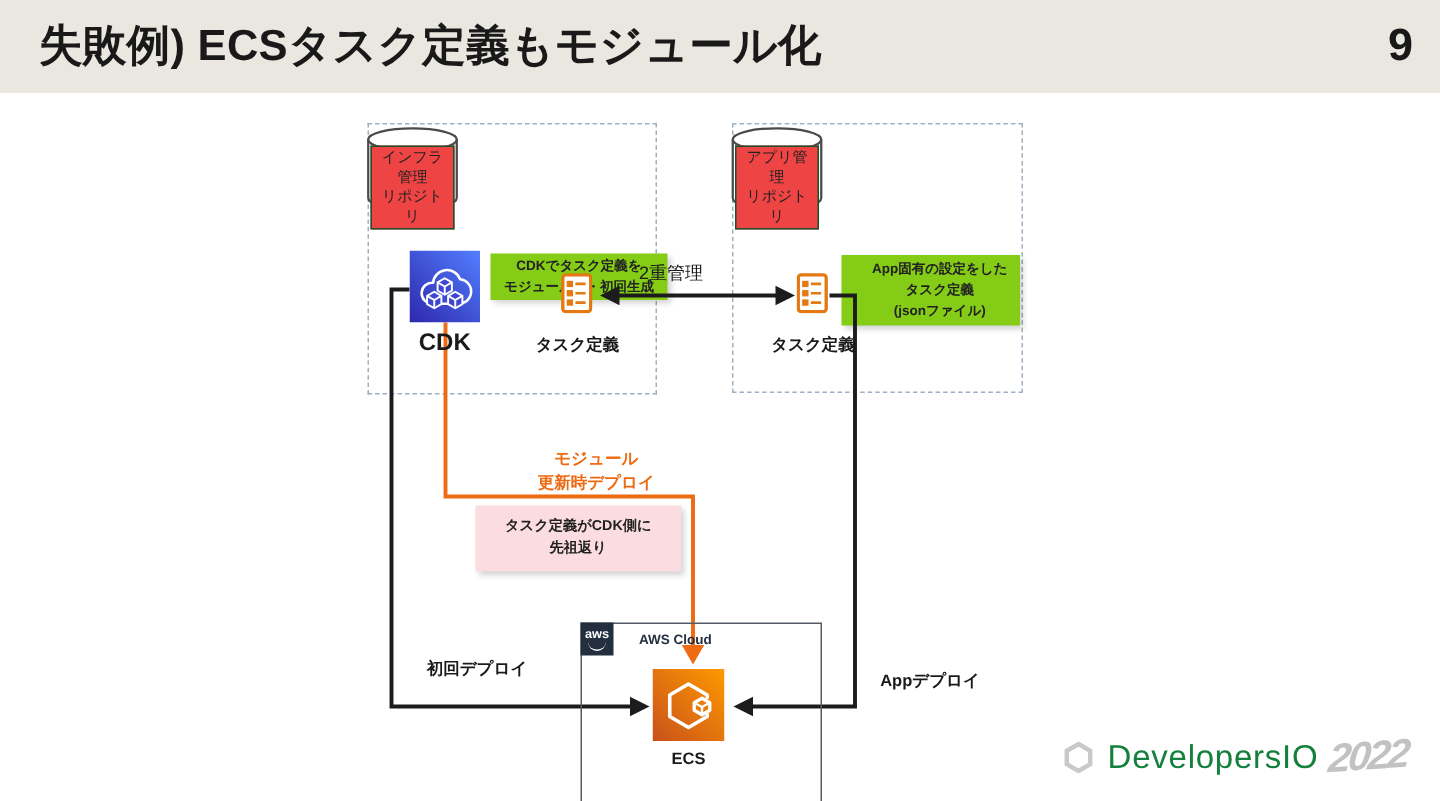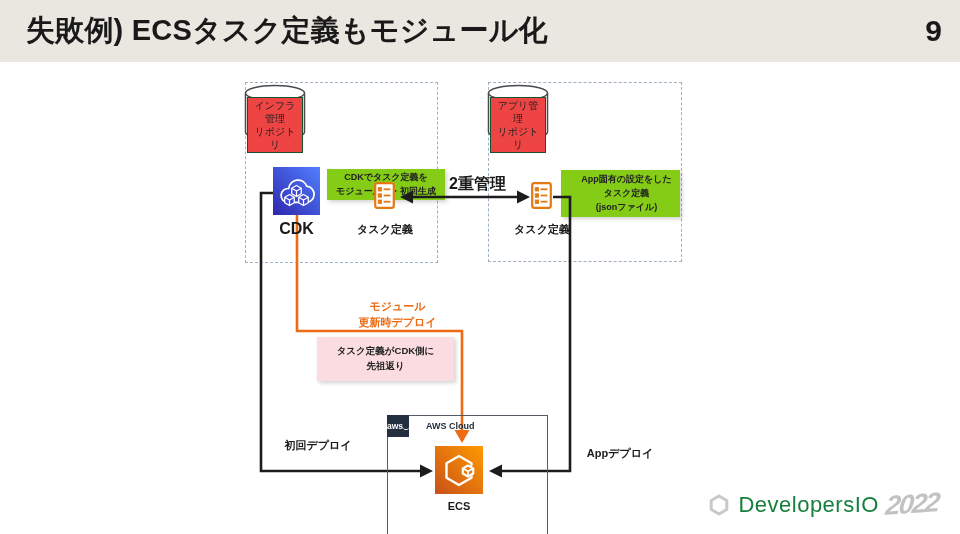--- a/index.html
+++ b/index.html
@@ -18,24 +18,24 @@
   .cyl-label{font-size:10px;line-height:1.3;text-align:center;white-space:pre-line;
              background:#ef4444;border:1px solid #14532d;padding:1px 3px;color:#222;}
   
   .note{white-space:pre-line;text-align:center;font-weight:700;color:#222;
         box-shadow:2px 2px 4px rgba(0,0,0,0.18);}
   .note-yellow{background:#84cc16;margin-top:29px;}
   .note-pink{background:#FBDCE0;}
   
   .lbl{font-size:11px;font-weight:600;text-align:center;color:#1a1a1a;white-space:pre-line;}
   .lbl-orange{color:#EC6B13;}
-  .lbl-bold-sm{font-size:16px;font-weight:700;text-align:right;}
+  .lbl-bold-sm{font-size:12px;font-weight:400;text-align:left;}
   
   .awsbox{border:1.2px solid #545B64;background:transparent;}
-  .awschip{background:#232F3E;display:flex;flex-direction:row;align-items:center;justify-content:center;}
+  .awschip{background:#232F3E;display:flex;flex-direction:column;align-items:center;justify-content:center;}
   .awschip .t{color:#ffffff;font-size:8.5px;font-weight:700;line-height:1;letter-spacing:0;}
   .awschip .smile{width:12px;height:5px;border-bottom:1.4px solid #ffffff;border-radius:0 0 10px 10px;margin-top:1px;}
   .awscloud-lbl{font-size:9px;font-weight:700;color:#232F3E;}
   
   .footer{position:absolute;right:22px;top:489px;display:flex;align-items:center;gap:7px;}
   .brand-text{font-size:22px;color:#15803d;letter-spacing:0.5px;font-weight:400;text-align:right;}
   .brand-year{font-size:27px;color:#c2c2c2;font-weight:800;font-style:italic;letter-spacing:-2px;
               transform:skewX(-10deg) rotate(-4deg);}
   svg{display:block;}
   .overlay{position:absolute;left:0;top:0;pointer-events:none;}

